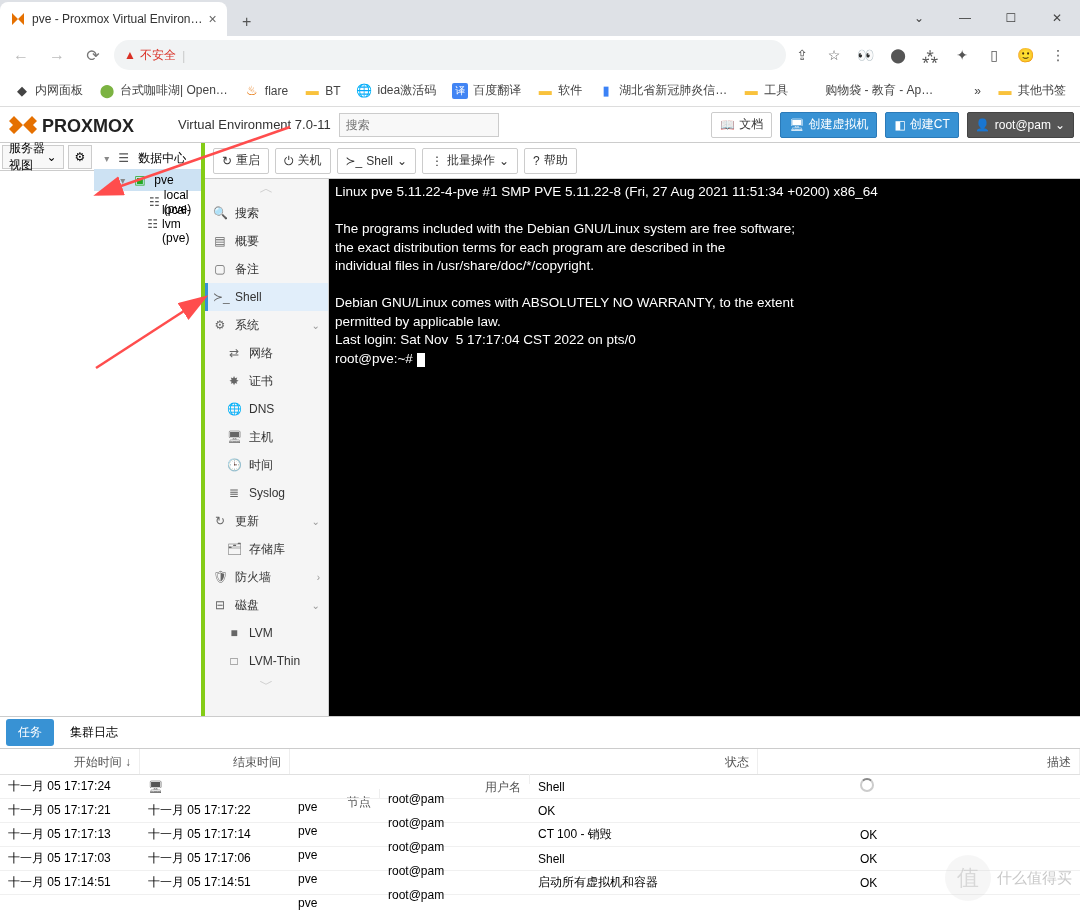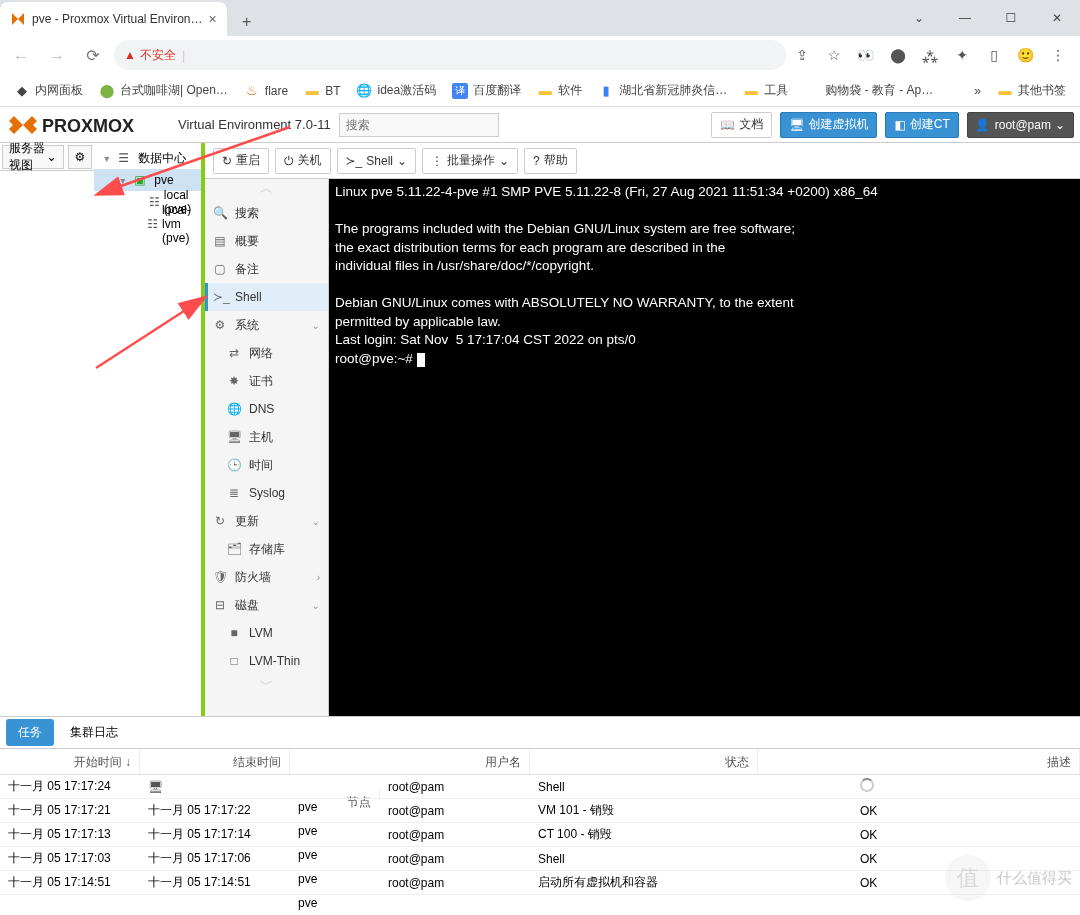--- a/index.html
+++ b/index.html
@@ -73,21 +73,21 @@
 .px-bottom { height:197px; border-top:1px solid #ccc; display:flex; flex-direction:column; }
 .bot-tabs { height:32px; display:flex; align-items:center; border-bottom:1px solid #ccc; padding:0 6px; gap:4px; }
 .bot-tab { padding:5px 12px; font-size:12px; cursor:pointer; border-radius:3px; }
 .bot-tab.sel { background:#3892d4; color:#fff; }
 .bot-head { height:26px; display:flex; border-bottom:1px solid #e0e0e0; font-size:12px; color:#555; }
 .bot-head .col { padding:5px 8px; border-right:1px solid #eee;text-align:right; }
 .bot-rows { flex:1; overflow:auto; font-size:12px; }
 .bot-row { height:24px; display:flex; border-bottom:1px solid #f0f0f0; align-items:center; }
 .bot-row .col { padding:0 8px; }
 .col.c0 { width:140px; } .col.c1 { width:150px; } .col.c2 { width:90px;margin-top:40px; }
-.col.c3 { width:150px; } .col.c4 { width:322px; } .col.c5 { flex:1; }
+.col.c3 { width:150px;margin-top:25px; } .col.c4 { width:322px; } .col.c5 { flex:1; }
 .spinner { display:inline-block; width:14px; height:14px; border:2px solid #ccc; border-top-color:#888; border-radius:50%; }
 
 
 .arrows { position:absolute; left:0; top:0; pointer-events:none; }
 
 
 .watermark { position:absolute; right:8px; bottom:14px; opacity:0.45; display:flex; align-items:center; gap:6px; font-size:15px; color:#888; }
 .watermark .circ { width:46px; height:46px; border-radius:50%; background:rgba(200,200,200,0.35); display:flex; align-items:center; justify-content:center; font-size:22px; color:#aaa; }
 </style>
 </head>
@@ -384,21 +384,20 @@
         <div class="col c2">pve</div>
         <div class="col c3">root@pam</div>
         <div class="col c4">Shell</div>
         <div class="col c5"><span class="spinner"></span></div>
       </div>
       <div class="bot-row">
         <div class="col c0">十一月 05 17:17:21</div>
         <div class="col c1">十一月 05 17:17:22</div>
         <div class="col c2">pve</div>
         <div class="col c3">root@pam</div>
-        <div class="col c4">VM 101 - 销毁</div>
         <div class="col c5">OK</div>
       </div>
       <div class="bot-row">
         <div class="col c0">十一月 05 17:17:13</div>
         <div class="col c1">十一月 05 17:17:14</div>
         <div class="col c2">pve</div>
         <div class="col c3">root@pam</div>
         <div class="col c4">CT 100 - 销毁</div>
         <div class="col c5">OK</div>
       </div>

